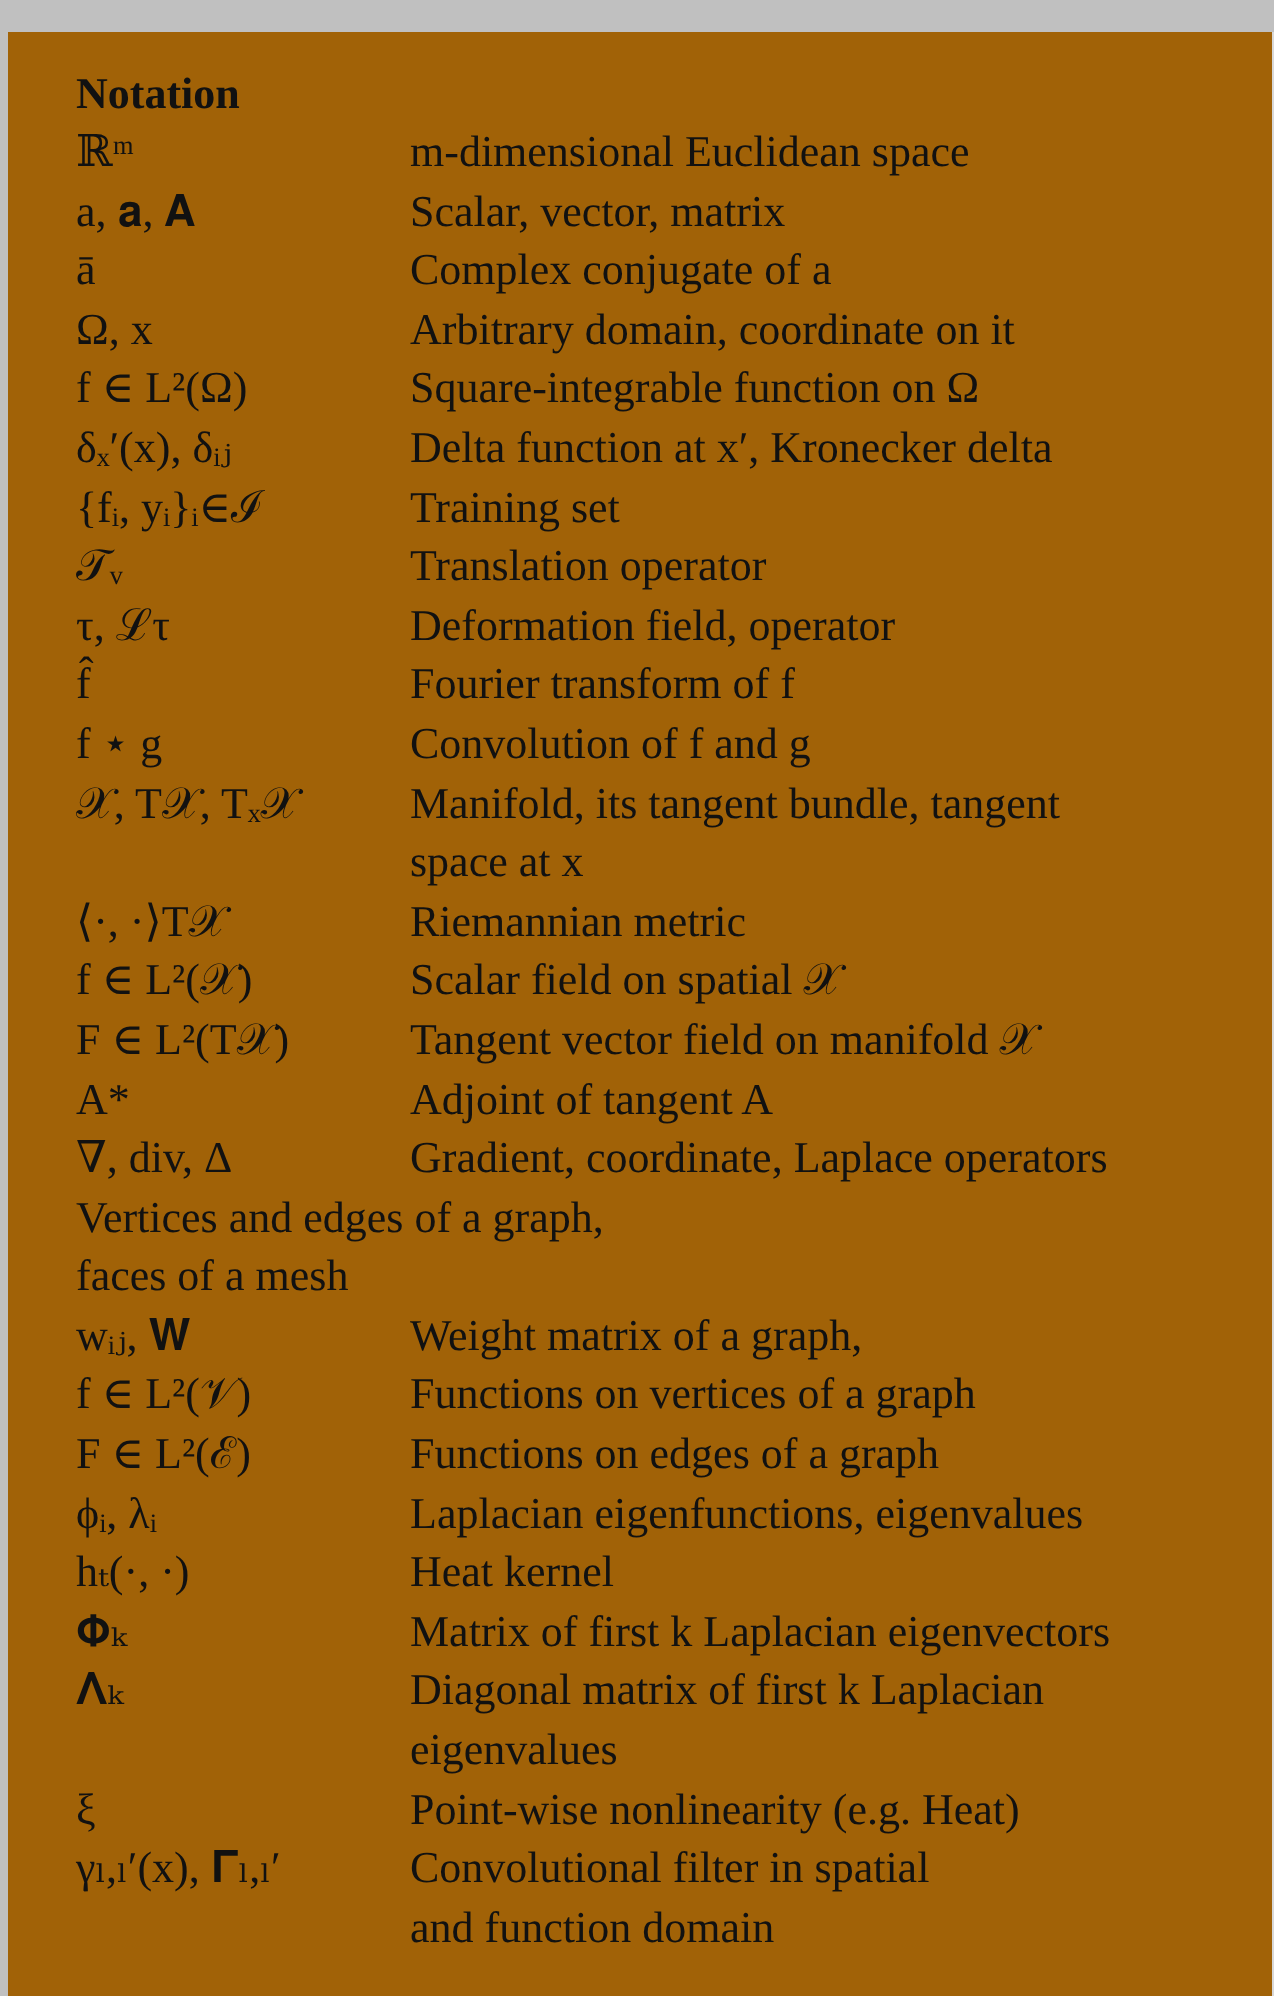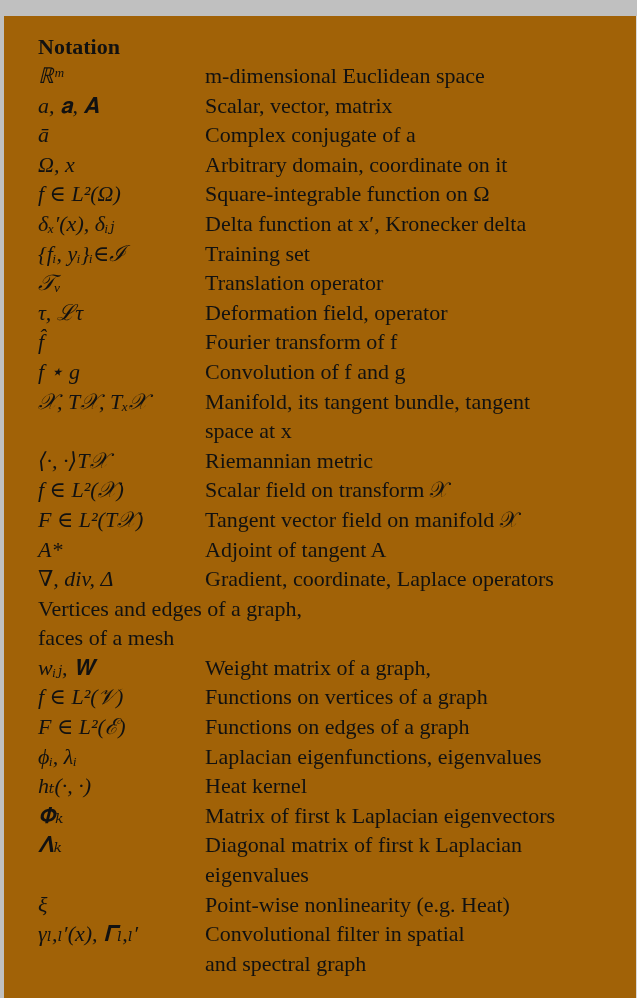--- a/index.html
+++ b/index.html
@@ -48,21 +48,20 @@
     }
     .desc {
       flex: 1 1 auto;
     }
     .desc .line {
       display: block;
       white-space: nowrap;
       font-family: Liberation Serif, serif;
     }
     .m {
-      font-style: italic;
     }
   </style>
 </head>
 <body>
 
 <div class="page">
   <div class="table" id="notation-table">
     <div class="title">Notation</div>
     <div id="rows">
         <div class="row">
@@ -140,21 +139,21 @@
         </div>
         <div class="row">
           <div class="sym m">⟨·, ·⟩T𝒳</div>
           <div class="desc">
             <span class="line">Riemannian metric</span>
           </div>
         </div>
         <div class="row">
           <div class="sym m">f ∈ L²(𝒳)</div>
           <div class="desc">
-            <span class="line">Scalar field on transform 𝒳</span>
+            <span class="line">Scalar field on spatial 𝒳</span>
           </div>
         </div>
         <div class="row">
           <div class="sym m">F ∈ L²(T𝒳)</div>
           <div class="desc">
             <span class="line">Tangent vector field on manifold 𝒳</span>
           </div>
         </div>
         <div class="row">
           <div class="sym m">A*</div>
@@ -220,18 +219,18 @@
         <div class="row">
           <div class="sym m">ξ</div>
           <div class="desc">
             <span class="line">Point-wise nonlinearity (e.g. Heat)</span>
           </div>
         </div>
         <div class="row">
           <div class="sym m">γₗ,ₗ′(x), 𝚪ₗ,ₗ′</div>
           <div class="desc">
             <span class="line">Convolutional filter in spatial</span>
-            <span class="line">and spectral graph</span>
+            <span class="line">and function domain</span>
           </div>
         </div>
       </div>
   </div>
 </div>
 
 </body></html>

